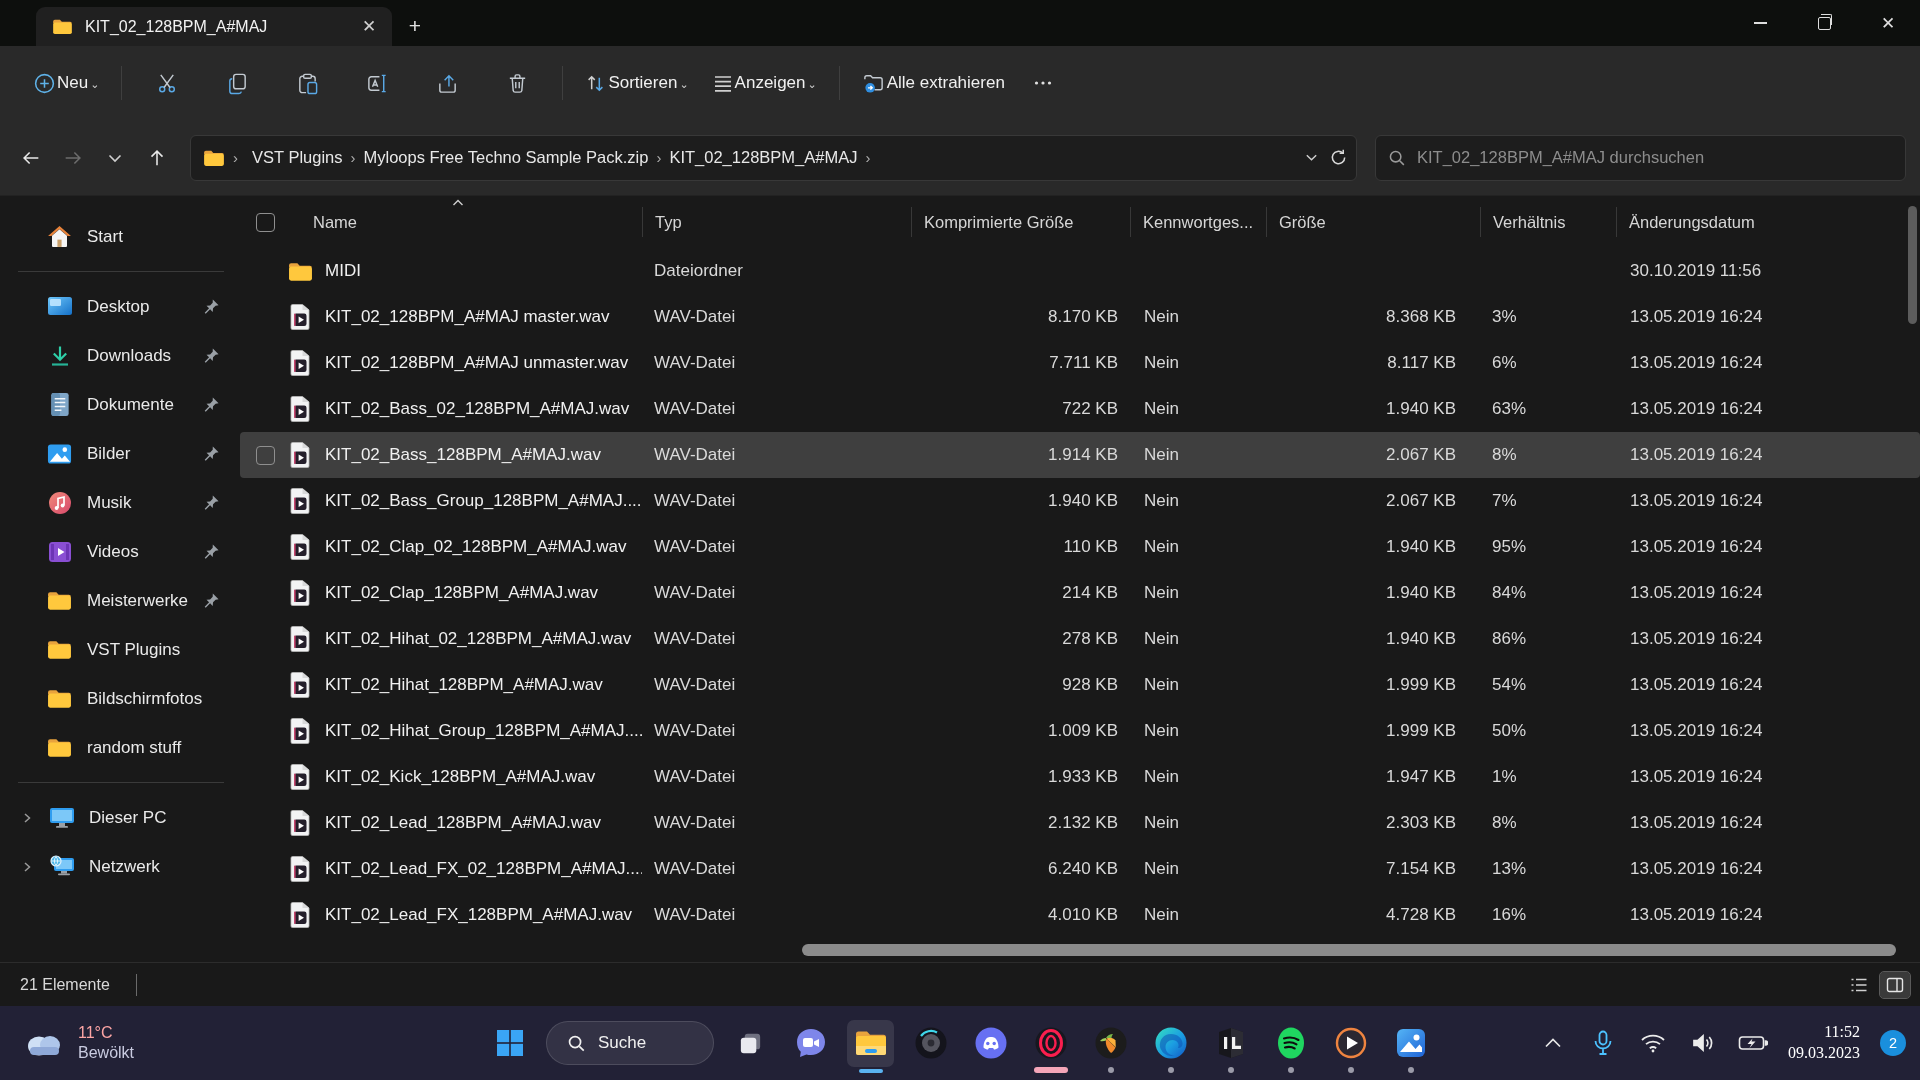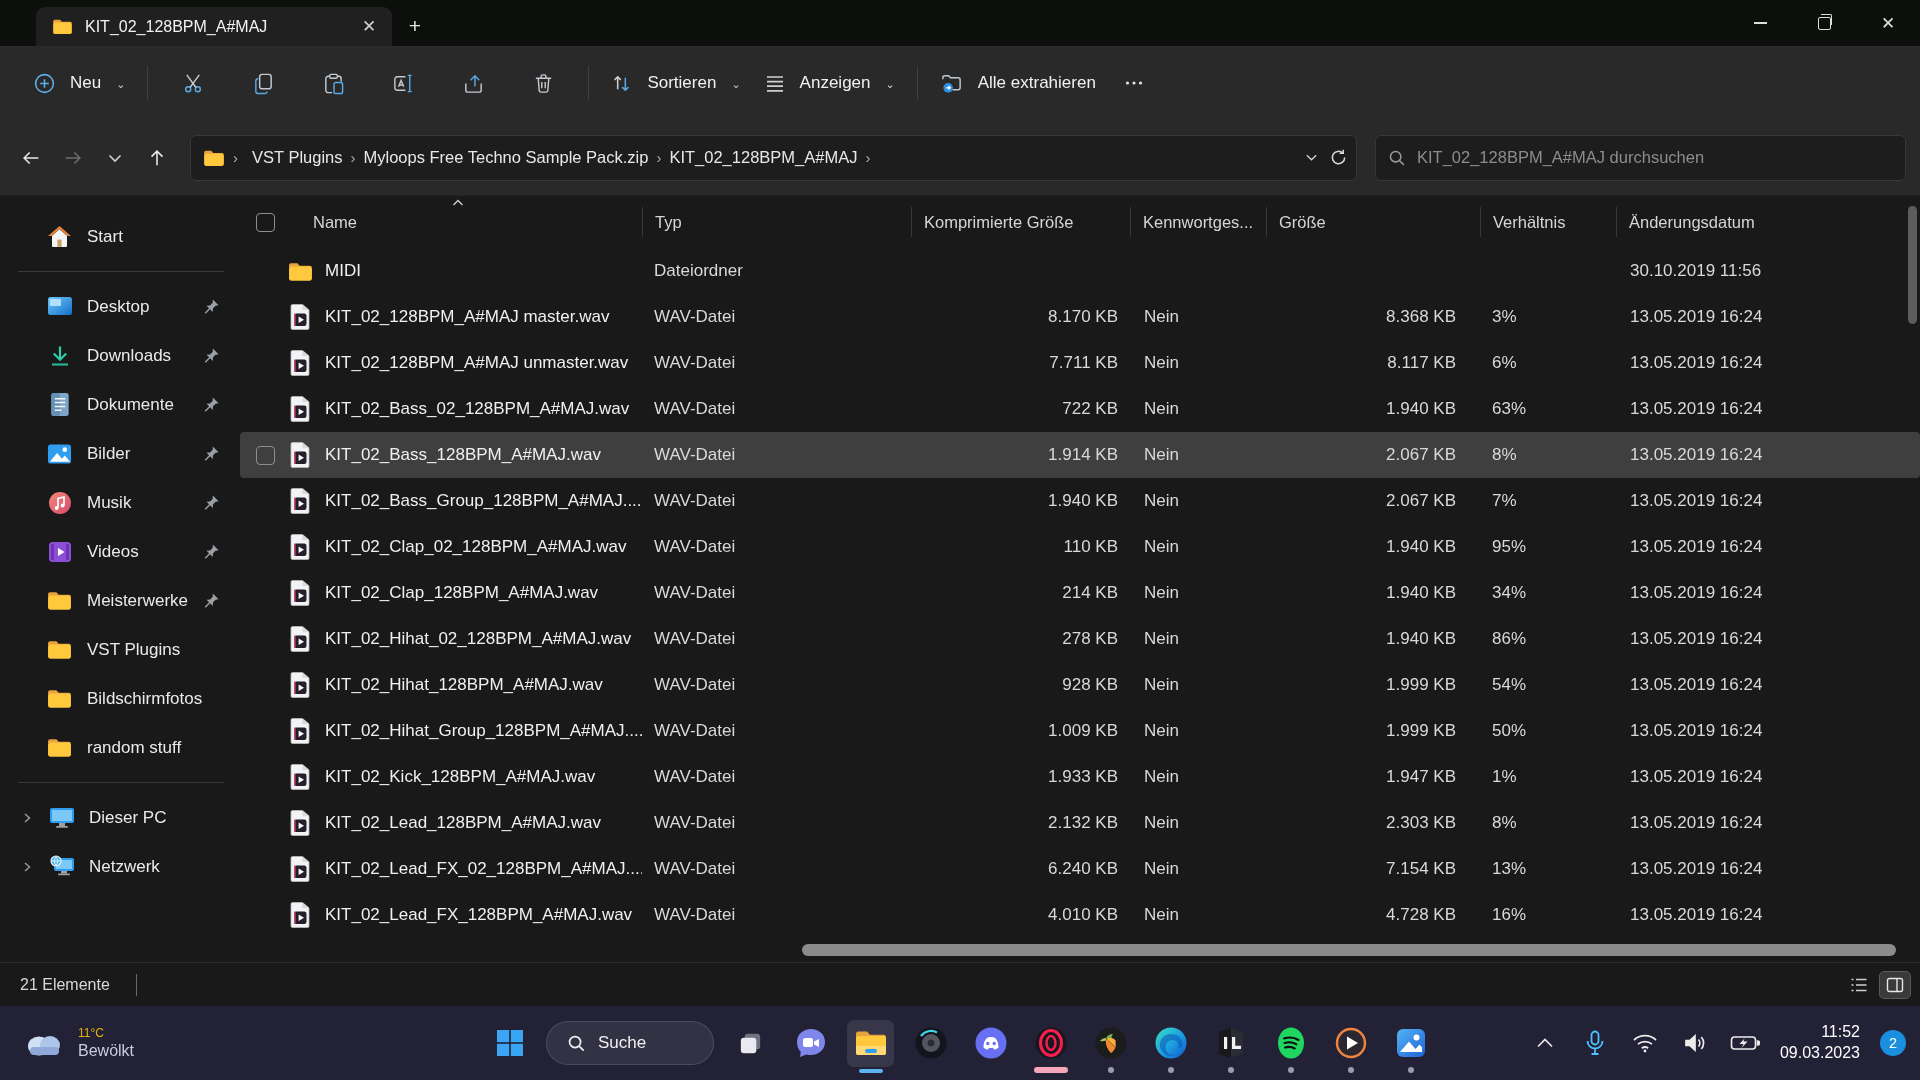--- a/index.html
+++ b/index.html
@@ -17,21 +17,21 @@
   .newtab{width:34px;height:34px;margin:0 0 3px 6px;display:flex;align-items:center;justify-content:center;color:#e0e0e0;font-size:21px;border-radius:4px;}
   .wincontrols{position:absolute;right:0;top:0;height:46px;display:flex;}
   .wc{width:64px;height:46px;display:flex;align-items:center;justify-content:center;color:#dedede;}
   .wc .minus{width:13px;height:1.5px;background:#dedede;}
   .wc .restore{width:11px;height:11px;border:1.2px solid #dedede;border-radius:2px;position:relative;}
   .wc .restore:before{content:"";position:absolute;left:2px;top:-4px;width:10px;height:10px;border:1.2px solid #dedede;border-left:none;border-bottom:none;border-radius:0 2px 0 0;}
   .wc .x{font-size:17px;line-height:1;}
 
   
   .toolbar{position:absolute;left:0;top:46px;width:100%;height:74px;background:#292929;display:flex;align-items:center;padding-left:22px;box-sizing:border-box;}
-  .tb-btn{display:flex;align-items:center;gap:15px;padding:9px 12px;border-radius:6px;font-size:17px;color:#f0f0f0;white-space:nowrap;}
+  .tb-btn{display:flex;align-items:center;gap:2px;padding:9px 12px;border-radius:6px;font-size:17px;color:#f0f0f0;white-space:nowrap;}
   .tb-ico{width:40px;height:40px;display:flex;align-items:center;justify-content:center;border-radius:6px;margin:0 15px;}
   .tb-div{width:1px;height:34px;background:#3f3f3f;margin:0 10px;}
   .chev{font-size:11px;color:#cfcfcf;transform:translateY(1px);}
 
   
   .addrrow{position:absolute;left:0;top:120px;width:100%;height:76px;background:#292929;display:flex;align-items:center;box-sizing:border-box;padding:0 14px 0 12px;gap:4px;border-bottom:1px solid #222;}
   .nav-ico{width:38px;height:38px;display:flex;align-items:center;justify-content:center;border-radius:6px;}
   .addrbox{flex:1;height:44px;margin-left:10px;background:#1d1d1d;border:1px solid #383838;border-radius:6px;display:flex;align-items:center;padding:0 8px 0 12px;gap:6px;min-width:0;}
   .crumb{font-size:16.5px;color:#e8e8e8;padding:4px 6px;border-radius:4px;white-space:nowrap;}
   .crumb-sep{color:#b0b0b0;font-size:15px;padding:0 2px;}
@@ -83,33 +83,33 @@
   .statusbar{position:absolute;left:0;top:962px;width:100%;height:44px;background:#191919;border-top:1px solid #2c2c2c;display:flex;align-items:center;box-sizing:border-box;padding:0 10px 0 20px;font-size:16px;color:#d8d8d8;}
   .sb-count-div{width:1px;height:22px;background:#6a6a6a;margin-left:26px;}
   .view-btns{margin-left:auto;display:flex;gap:6px;}
   .view-btn{width:30px;height:26px;display:flex;align-items:center;justify-content:center;border-radius:4px;}
   .view-btn.active{background:#3a3a3a;outline:1px solid #5a5a5a;}
 
   
   .taskbar{position:absolute;left:0;top:1006px;width:100%;height:74px;background:#222136;display:flex;align-items:center;}
   .weather{position:absolute;left:14px;top:0;height:74px;display:flex;align-items:center;gap:12px;padding:0 10px;}
   .weather-txt{display:flex;flex-direction:column;line-height:1.25;}
-  .weather-temp{font-size:12px;color:#eab308;}
+  .weather-temp{font-size:16px;color:#fca5a5;}
   .weather-cond{font-size:16px;color:#c9cbe0;}
   .tb-center{margin:0 auto;display:flex;align-items:center;gap:13px;}
   .task-ico{width:47px;height:47px;border-radius:7px;display:flex;align-items:center;justify-content:center;position:relative;}
   .task-ico.activebg{background:rgba(255,255,255,.10);}
   .ind{position:absolute;bottom:-6px;left:50%;transform:translateX(-50%);border-radius:3px;}
   .ind.dot{width:6px;height:6px;background:#9a9aa8;border-radius:50%;}
   .ind.blue{width:24px;height:4px;background:#5ab3f0;}
   .ind.pink{width:34px;height:6px;background:#f5a6b9;}
   .search-pill{height:44px;min-width:168px;border-radius:22px;background:rgba(255,255,255,.08);border:1px solid rgba(255,255,255,.13);display:flex;align-items:center;gap:12px;padding:0 20px;box-sizing:border-box;font-size:17px;color:#f0f0f0;}
   .tray{position:absolute;right:8px;top:0;height:74px;display:flex;align-items:center;gap:20px;padding-right:6px;}
   .tray-ico{display:flex;align-items:center;justify-content:center;width:30px;height:30px;}
-  .clock{display:flex;flex-direction:column;align-items:flex-end;line-height:1.3;font-size:16px;color:#fff;}
+  .clock{display:flex;flex-direction:column;align-items:flex-end;line-height:1.3;font-size:16px;color:#fff;font-family:Liberation Serif, serif;}
   .badge{width:26px;height:26px;border-radius:50%;background:#1a8fdd;color:#fff;font-size:14.5px;display:flex;align-items:center;justify-content:center;}
 </style>
 </head>
 <body>
 
 <div class="screen">
 
   <div class="titlebar">
     <div class="tab">
       <span>
@@ -675,21 +675,21 @@
                   <polygon points="9.6,12.6 15,15.7 9.6,18.9" fill="#ffffff"></polygon>
                   <rect x="5" y="9.5" width="1.6" height="12.5" rx="0.8" fill="#c6456e"></rect>
                 </svg>
               </span>
               <span>KIT_02_Clap_128BPM_A#MAJ.wav</span>
             </div>
             <div class="cell">WAV-Datei</div>
             <div class="cell cnum">214 KB</div>
             <div class="cell cpw">Nein</div>
             <div class="cell csize">1.940 KB</div>
-            <div class="cell">34%</div>
+            <div class="cell">84%</div>
             <div class="cell cdate">13.05.2019 16:24</div>
           </div>
           <div class="cols row">
             <div class="cell cname">
               <span class="cb-slot"></span>
               <span class="fi">
                 <svg width="22" height="26" viewBox="0 0 22 26">
                   <path d="M2 2a1.5 1.5 0 0 1 1.5-1.5h10L20 6v18a1.5 1.5 0 0 1-1.5 1.5h-15A1.5 1.5 0 0 1 2 24z" fill="#f2f3f4" stroke="#b9b9b9" stroke-width="0.8"></path>
                   <path d="M13.5.8V6H20" fill="#d8d9da"></path>
                   <rect x="5" y="9.5" width="12.5" height="12.5" rx="2.2" fill="#241f2b"></rect>

